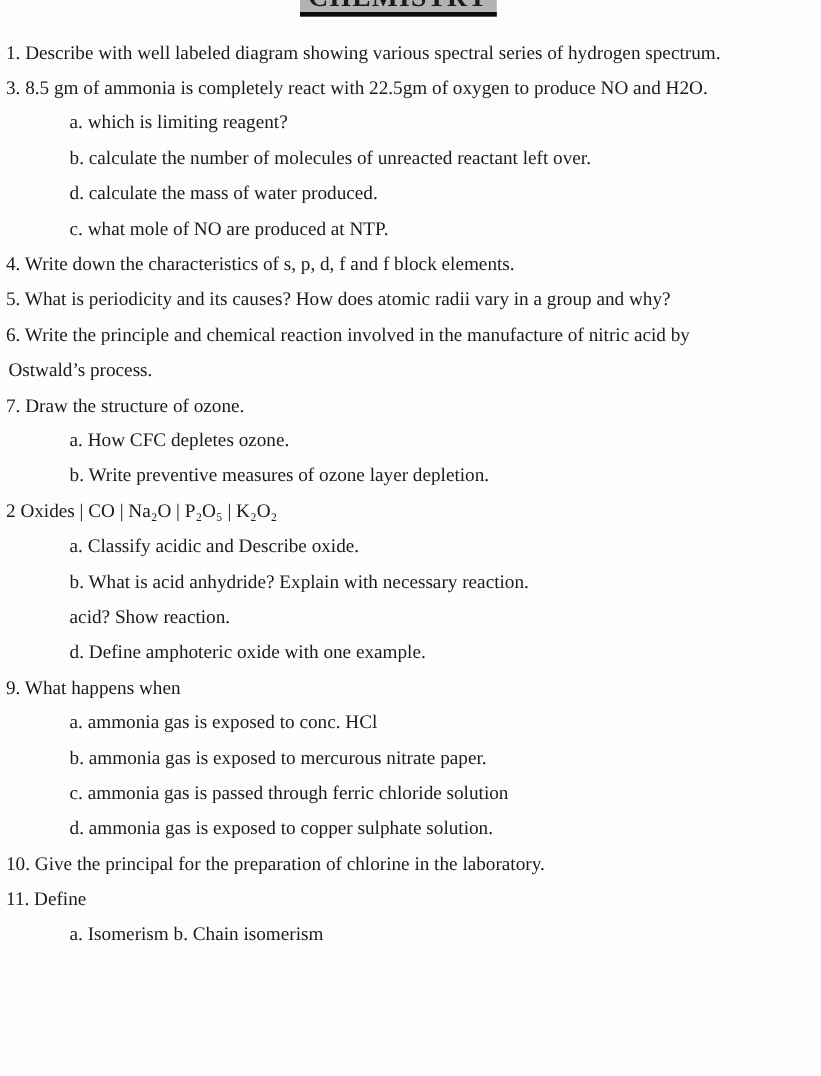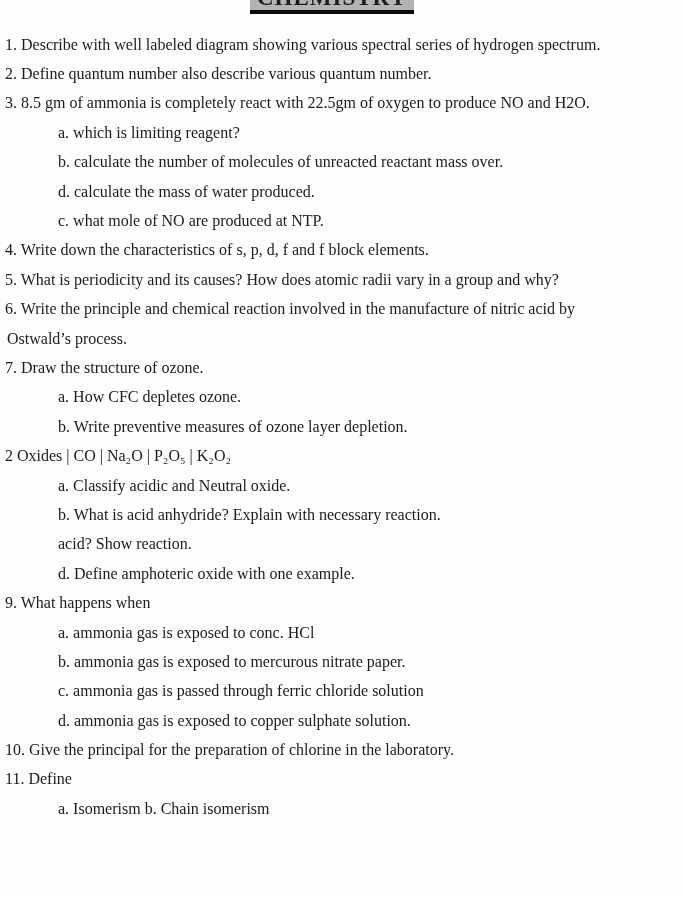--- a/index.html
+++ b/index.html
@@ -52,35 +52,34 @@
 </style>
 </head>
 <body>
 
 <div class="page" style="--title-bg: #b3b3b3; --text-color: #1b1b1b; --page-bg: #fdfdfd;">
   <div class="title-wrap">
     <span class="doc-title">CHEMISTRY</span>
   </div>
   <div class="lines">
       <div class="line indent-0">1. Describe with well labeled diagram showing various spectral series of hydrogen spectrum.</div>
-      <div class="line indent-0">2. Define quantum number also describe various quantum number.</div>
       <div class="line indent-0">3. 8.5 gm of ammonia is completely react with 22.5gm of oxygen to produce NO and H2O.</div>
       <div class="line indent-2">a. which is limiting reagent?</div>
-      <div class="line indent-2">b. calculate the number of molecules of unreacted reactant mass over.</div>
+      <div class="line indent-2">b. calculate the number of molecules of unreacted reactant left over.</div>
       <div class="line indent-2">d. calculate the mass of water produced.</div>
       <div class="line indent-2">c. what mole of NO are produced at NTP.</div>
       <div class="line indent-0">4. Write down the characteristics of s, p, d, f and f block elements.</div>
       <div class="line indent-0">5. What is periodicity and its causes? How does atomic radii vary in a group and why?</div>
       <div class="line indent-0">6. Write the principle and chemical reaction involved in the manufacture of nitric acid by</div>
       <div class="line indent-1">Ostwald’s process.</div>
       <div class="line indent-0">7. Draw the structure of ozone.</div>
       <div class="line indent-2">a. How CFC depletes ozone.</div>
       <div class="line indent-2">b. Write preventive measures of ozone layer depletion.</div>
       <div class="line indent-0">2 Oxides | CO | Na₂O | P₂O₅ | K₂O₂</div>
-      <div class="line indent-2">a. Classify acidic and Neutral oxide.</div>
+      <div class="line indent-2">a. Classify acidic and Describe oxide.</div>
       <div class="line indent-2">b. What is acid anhydride? Explain with necessary reaction.</div>
       <div class="line indent-2">acid? Show reaction.</div>
       <div class="line indent-2">d. Define amphoteric oxide with one example.</div>
       <div class="line indent-0">9. What happens when</div>
       <div class="line indent-2">a. ammonia gas is exposed to conc. HCl</div>
       <div class="line indent-2">b. ammonia gas is exposed to mercurous nitrate paper.</div>
       <div class="line indent-2">c. ammonia gas is passed through ferric chloride solution</div>
       <div class="line indent-2">d. ammonia gas is exposed to copper sulphate solution.</div>
       <div class="line indent-0">10. Give the principal for the preparation of chlorine in the laboratory.</div>
       <div class="line indent-0">11. Define</div>

